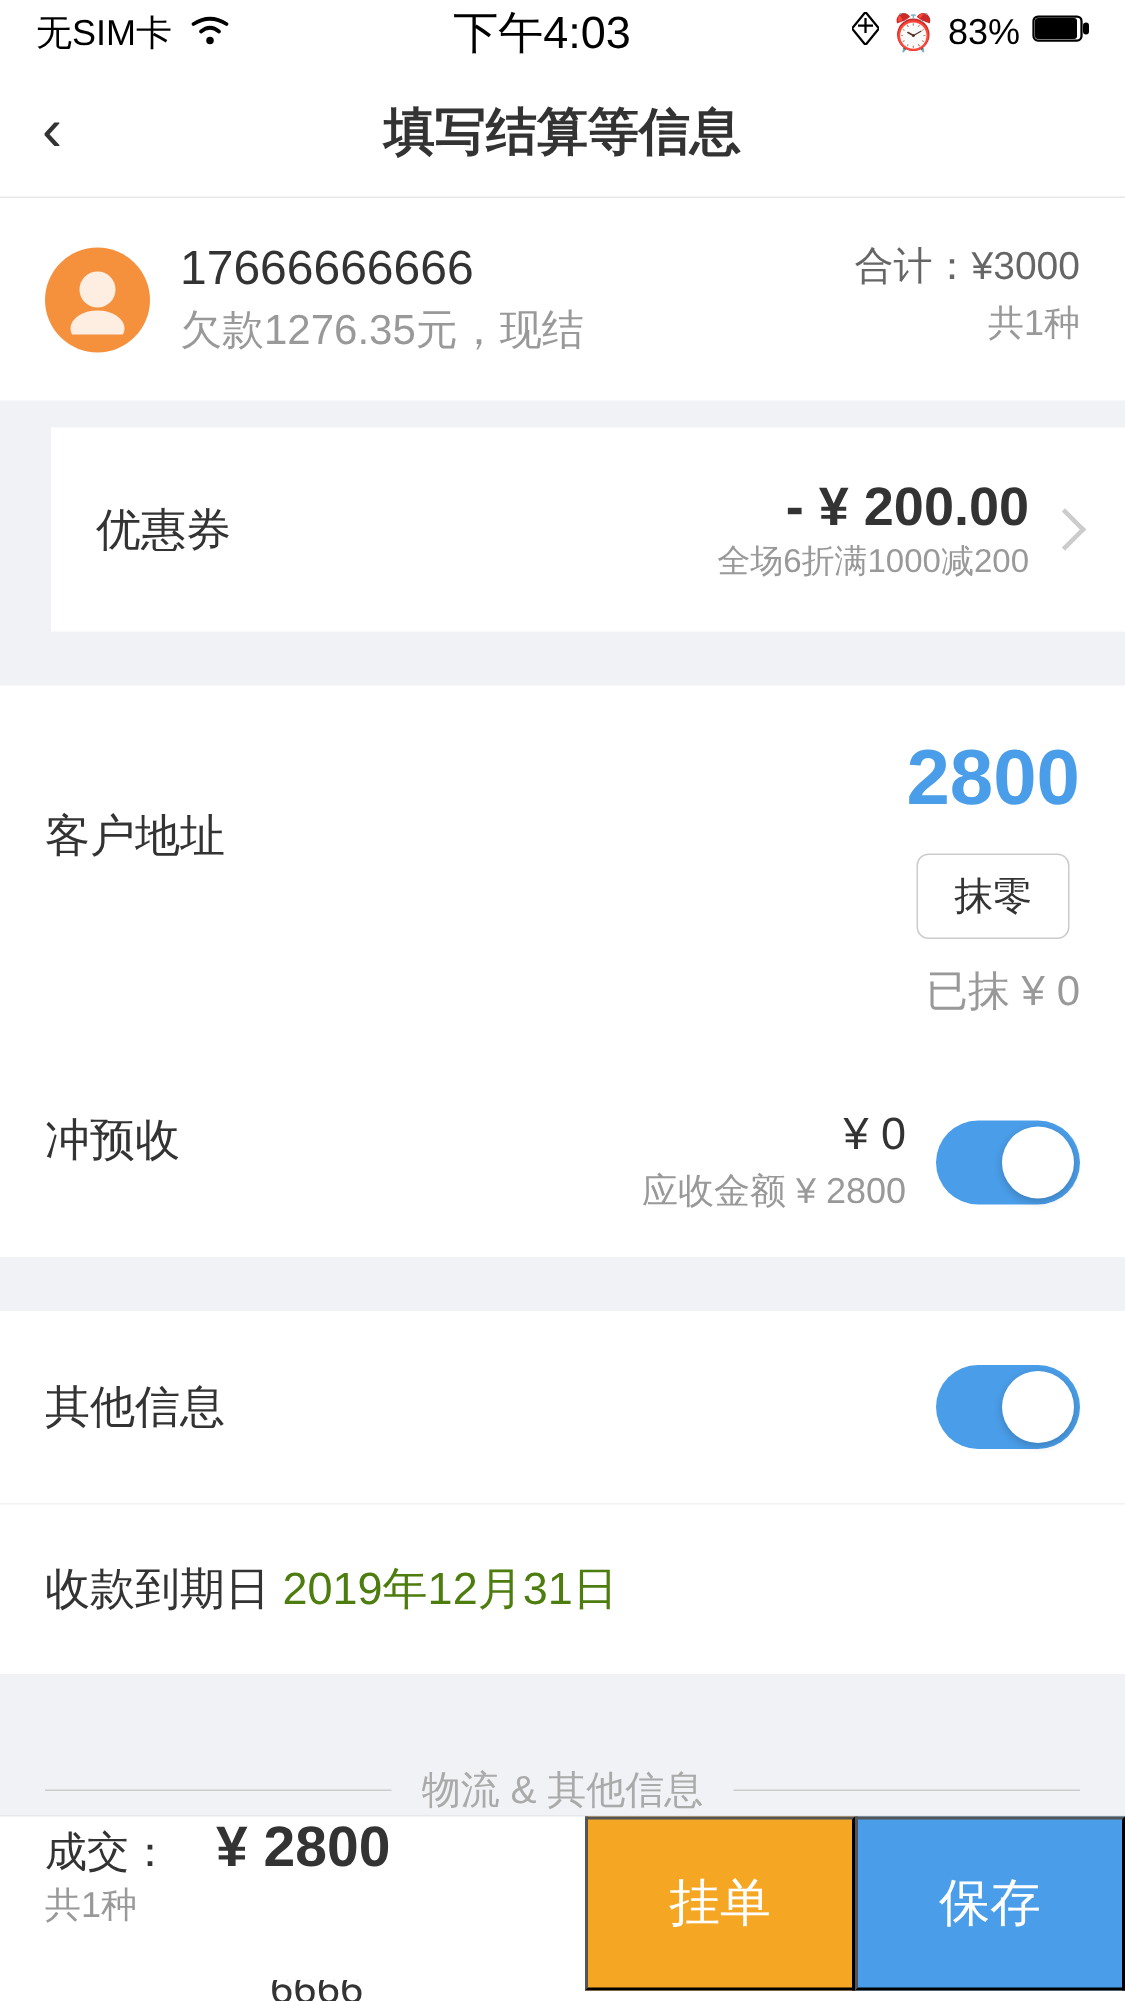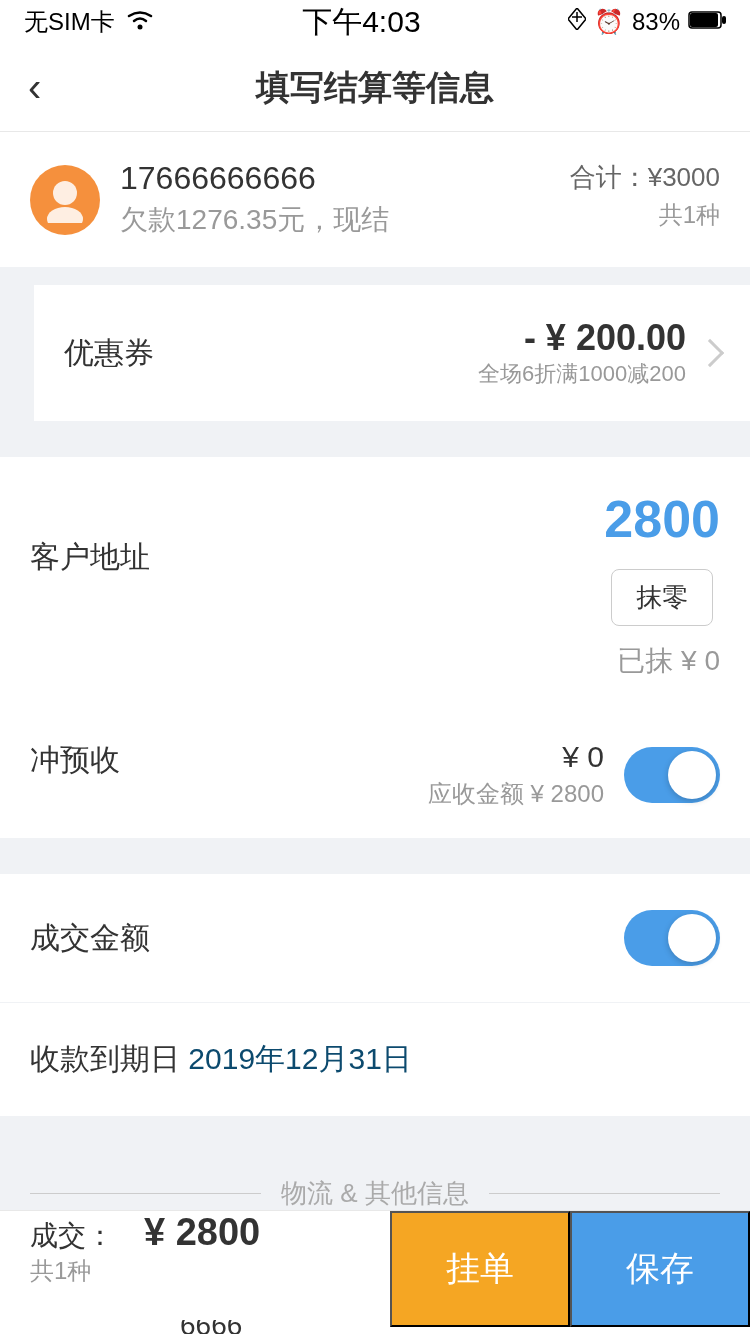--- a/index.html
+++ b/index.html
@@ -200,21 +200,21 @@
     .debt-label { font-size: 30px; color: #333; }
 
     
     .duedate-row {
       background: #fff;
       padding: 36px 30px;
       font-size: 30px;
       color: #333;
       border-top: 1px solid #f0f2f5;
     }
-    .duedate-value { color: #0c4a6e; }
+    .duedate-value { color: #4d7c0f; }
 
     
     .section-divider {
       display: flex;
       align-items: center;
       padding: 24px 30px;
       background: #f0f2f5;
       gap: 20px;
     }
     .divider-line {
@@ -370,21 +370,21 @@
       </div>
       <div class="toggle">
         <div class="toggle-knob"></div>
       </div>
     </div>
   </div>
 
   <div class="separator"></div>
 
   <div class="debt-row card">
-    <span class="debt-label">成交金额</span>
+    <span class="debt-label">其他信息</span>
     <div class="toggle">
       <div class="toggle-knob"></div>
     </div>
   </div>
 
   <div class="duedate-row card">
     <span>收款到期日</span>
     <span> </span>
     <span class="duedate-value">2019年12月31日</span>
   </div>

